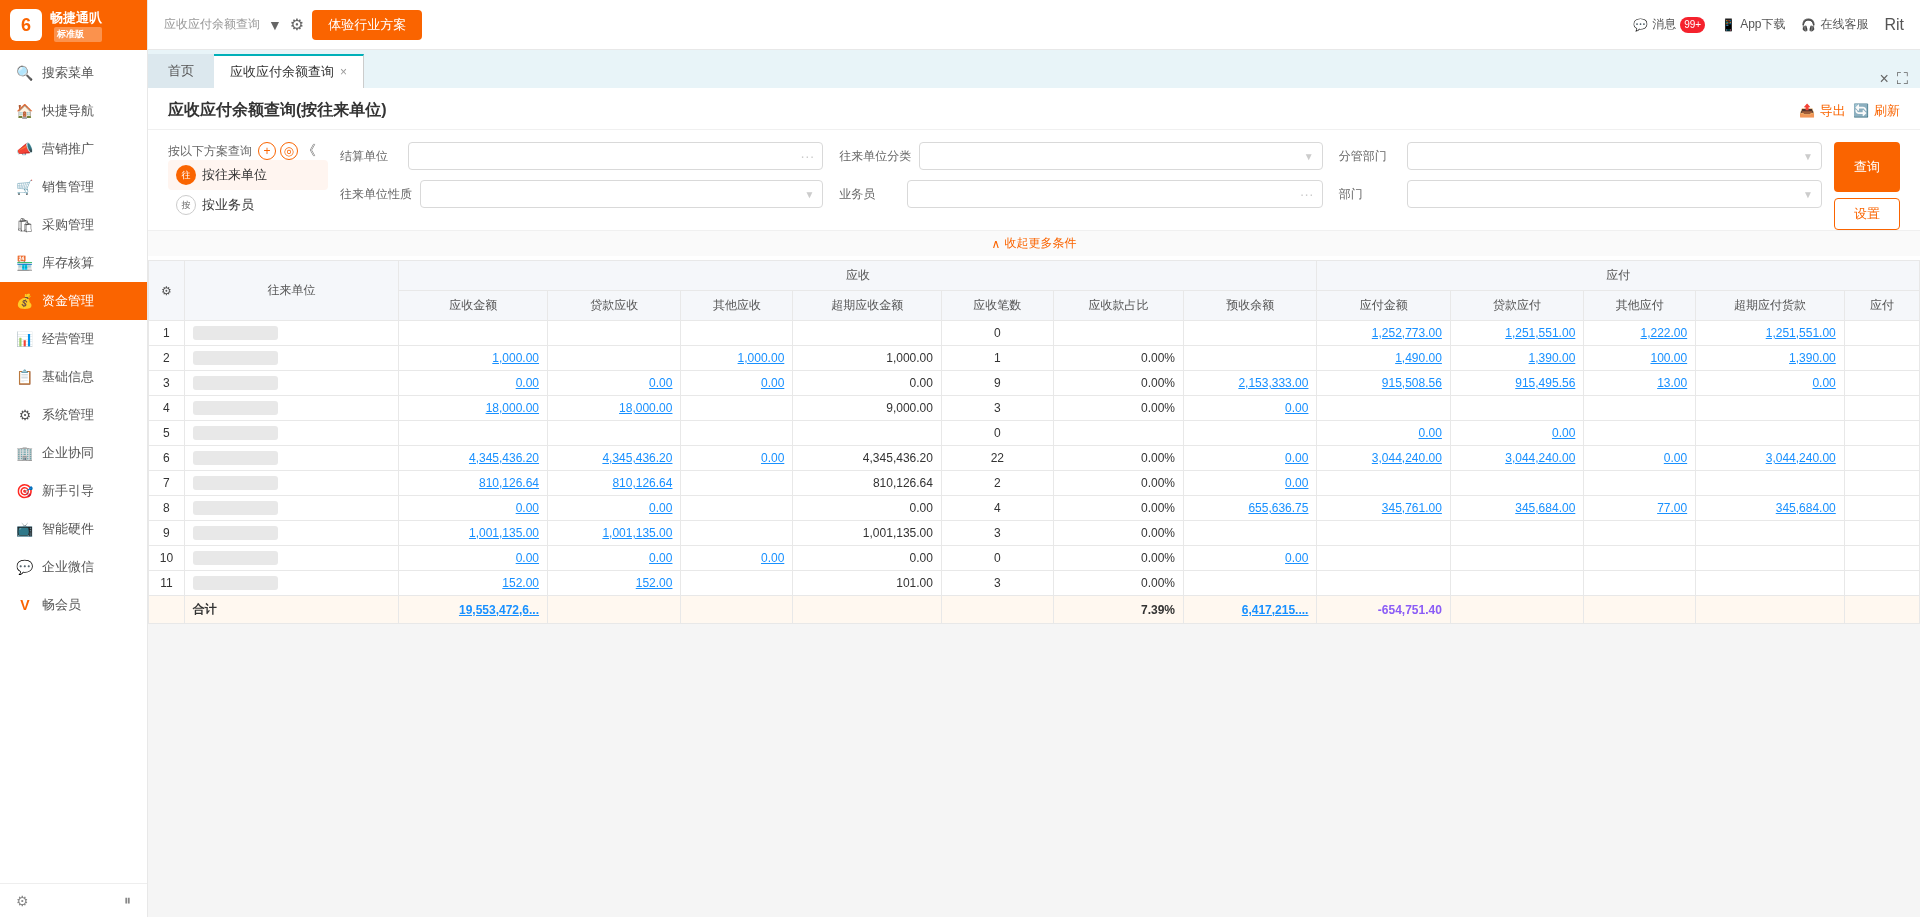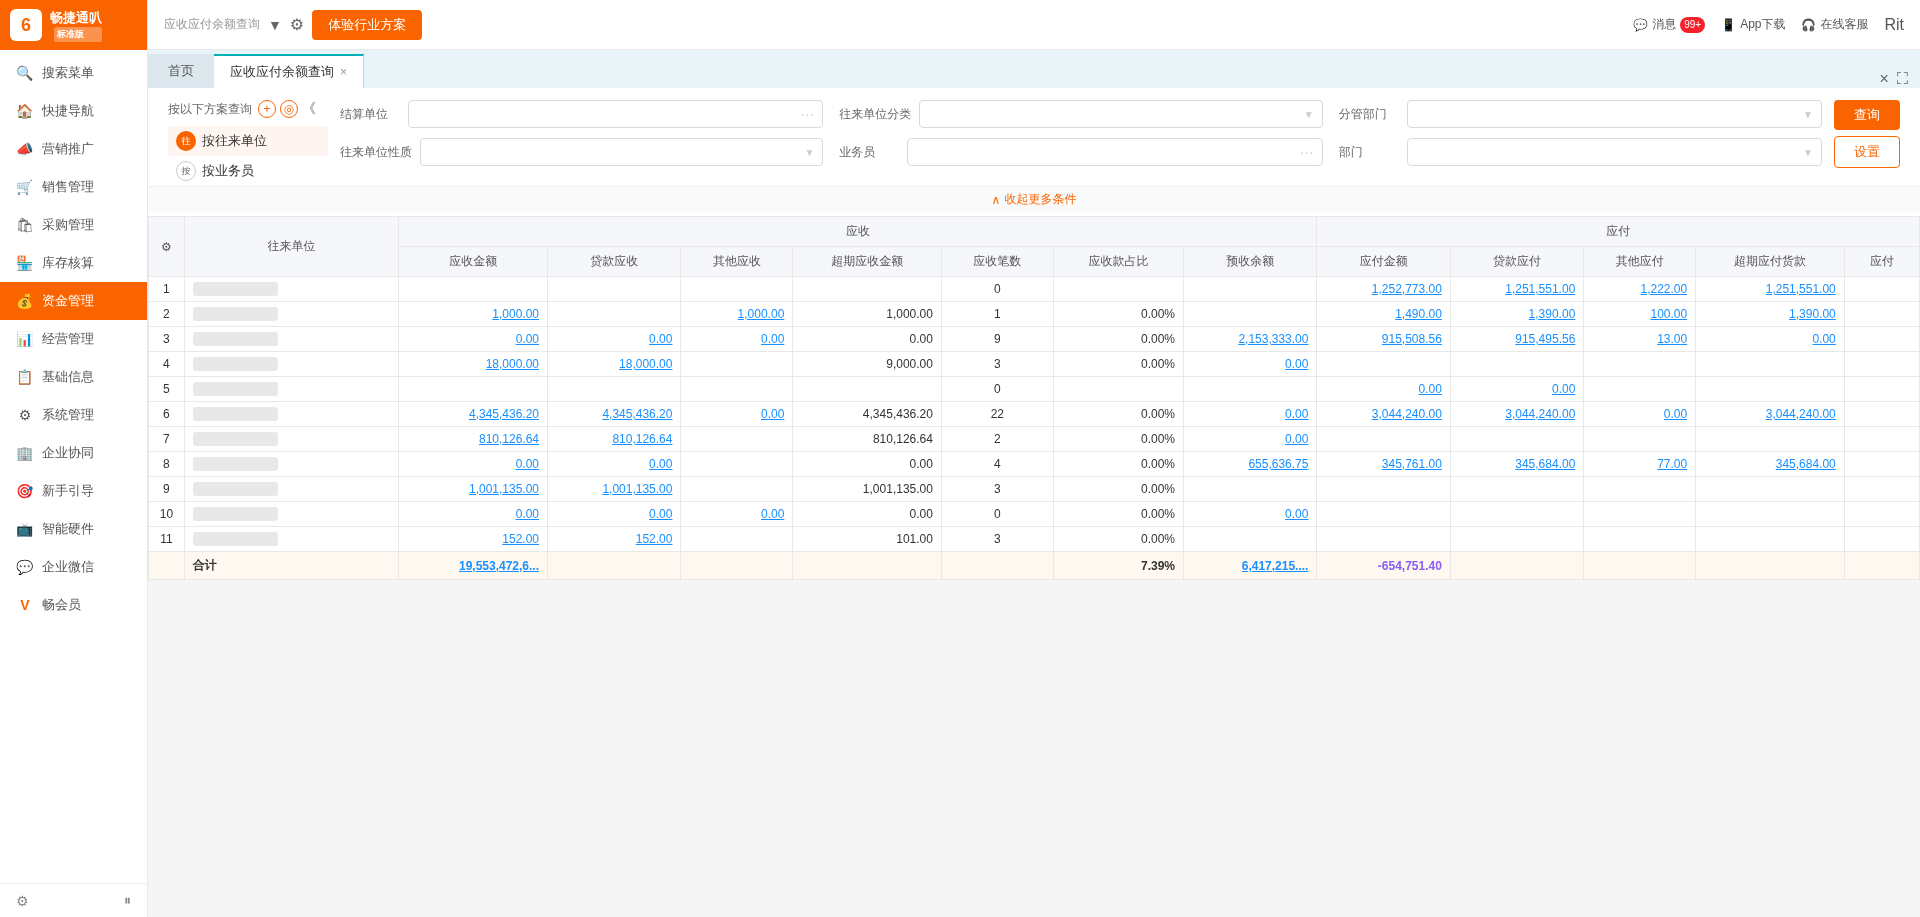--- a/index.html
+++ b/index.html
@@ -47,35 +47,35 @@
     .page-content { flex: 1; overflow-y: auto; background: #f5f5f5; padding: 0; }
     .page-inner { background: #fff; margin: 0; }
 
     
     .page-header { display: flex; justify-content: space-between; align-items: center; padding: 12px 20px 8px; background: #fff; border-bottom: 1px solid #f0f0f0; }
     .page-title { font-size: 16px; font-weight: 600; color: #333; }
     .page-header-actions { display: flex; gap: 8px; }
     .btn-export { color: #fa6400; background: none; border: none; cursor: pointer; font-size: 13px; display: flex; align-items: center; gap: 4px; }
     .btn-refresh { color: #fa6400; background: none; border: none; cursor: pointer; font-size: 13px; display: flex; align-items: center; gap: 4px; }
     .filter-sidebar { width: 160px; flex-shrink: 0; }
-    .filter-label { font-size: 12px; color: #666; margin-bottom: 8px; display: flex; align-items: center; gap: 6px; }
+    .filter-label { font-size: 12px; color: #666; display: flex; align-items: center; gap: 6px; }
     .filter-label-btns { display: flex; gap: 4px; }
     .filter-label-btn { color: #fa6400; background: none; border: 1px solid #fa6400; border-radius: 50%; width: 18px; height: 18px; display: flex; align-items: center; justify-content: center; cursor: pointer; font-size: 12px; }
     .filter-label-btn2 { color: #666; background: none; border: none; cursor: pointer; font-size: 14px; }
     .filter-option { display: flex; align-items: center; gap: 6px; padding: 5px 8px; cursor: pointer; border-radius: 4px; font-size: 13px; }
     .filter-option.active { background: #fff5f0; }
     .filter-option-icon { width: 20px; height: 20px; background: #fa6400; border-radius: 50%; display: flex; align-items: center; justify-content: center; color: white; font-size: 10px; }
     .filter-option-icon2 { width: 20px; height: 20px; border: 1px solid #ccc; border-radius: 50%; display: flex; align-items: center; justify-content: center; color: #666; font-size: 10px; }
     .filter-row { display: flex; align-items: center; gap: 8px; }
     .filter-field-label { color: #666; font-size: 12px; white-space: nowrap; min-width: 60px; }
     .filter-input { flex: 1; height: 28px; border: 1px solid #d9d9d9; border-radius: 4px; padding: 0 8px; font-size: 12px; color: #333; background: #fff; display: flex; align-items: center; justify-content: space-between; cursor: pointer; }
     .filter-input-dots { color: #ccc; font-size: 14px; }
     .filter-input-arrow { color: #ccc; font-size: 10px; }
     .filter-actions { display: flex; flex-direction: column; gap: 6px; }
-    .btn-query { background: #fa6400; color: white; border: none; border-radius: 4px; padding: 6px 20px; cursor: pointer; font-size: 13px; }
+    .btn-query { background: #fa6400; color: white; border: none; border-radius: 4px; padding: 16px 20px; cursor: pointer; font-size: 13px; }
     .btn-setting { background: none; color: #fa6400; border: 1px solid #fa6400; border-radius: 4px; padding: 6px 16px; cursor: pointer; font-size: 13px; }
     .collapse-bar { text-align: center; padding: 4px; color: #fa6400; font-size: 12px; cursor: pointer; background: #fafafa; border-top: 1px solid #f0f0f0; display: flex; align-items: center; justify-content: center; gap: 4px; }
 
     
     .table-wrapper { overflow-x: auto; overflow-y: auto; max-height: 420px; }
     .data-table { width: 100%; border-collapse: collapse; font-size: 12px; }
     .data-table th { background: #f5f7fa; border: 1px solid #e8e8e8; padding: 6px 12px; text-align: center; font-weight: 500; color: #555; white-space: nowrap; }
     .data-table td { border: 1px solid #e8e8e8; padding: 5px 8px; text-align: right; color: #333; white-space: nowrap; }
     .data-table td.left { text-align: left; }
     .data-table td.center { text-align: center; }
@@ -205,20 +205,33 @@
     </div>
     <div class="tab-actions">
       <button class="tab-action-btn">×</button>
       <button class="tab-action-btn">⛶</button>
     </div>
   </div>
 
   <div class="page-content">
     <div class="page-inner">
 
+      <div class="page-header">
+        <h2 class="page-title">应收应付余额查询(按往来单位)</h2>
+        <div class="page-header-actions">
+          <button class="btn-export">
+            <span>📤</span>
+            <span>导出</span>
+          </button>
+          <button class="btn-refresh">
+            <span>🔄</span>
+            <span>刷新</span>
+          </button>
+        </div>
+      </div>
 
       <div style="display:flex; padding: 12px 20px 0; background:#fff; gap: 12px;">
 
         <div class="filter-sidebar">
           <div class="filter-label">
             <span>按以下方案查询</span>
             <div class="filter-label-btns">
               <button class="filter-label-btn">+</button>
               <button class="filter-label-btn">◎</button>
               <button class="filter-label-btn2">《</button>

